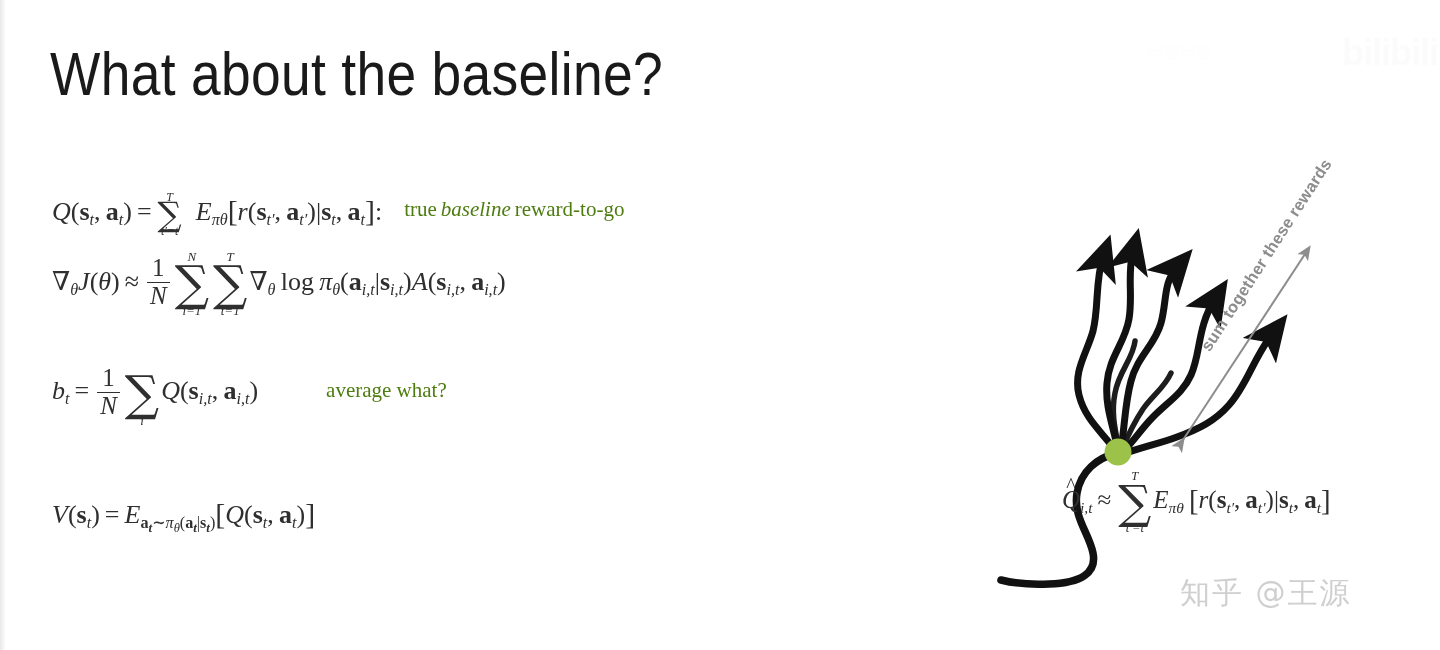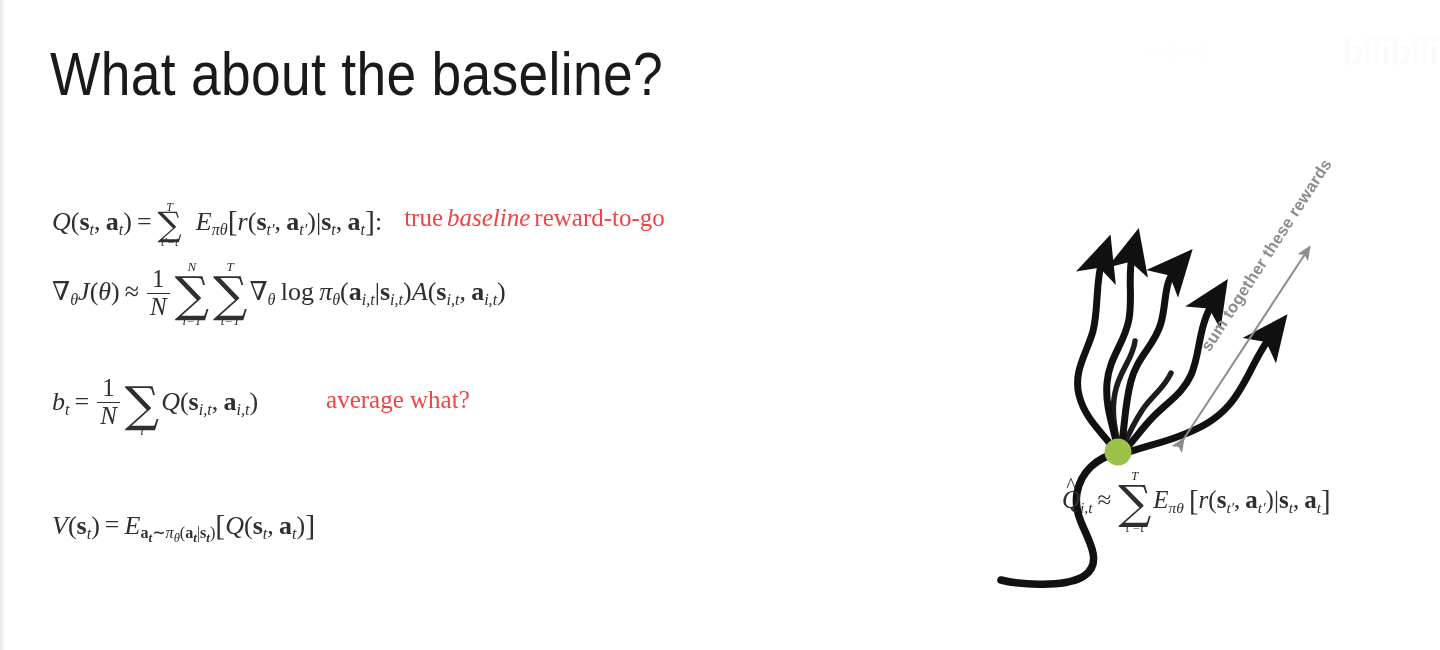--- a/index.html
+++ b/index.html
@@ -45,21 +45,21 @@
     position: absolute;
     left: 52px;
     top: 196px;
     width: 900px;
     color: #2b2b2b;
   }
   .eq-row {
     position: relative;
     white-space: nowrap;
   }
-  .eq-line1 { margin-top: 8px; }
+  .eq-line1 { margin-top: 0px; }
   .eq-line2 { margin-top: 22px; }
   .eq-line3 { margin-top: 42px; }
   .eq-line4 { margin-top: 72px; }
 
   
   .math {
     font-family: "Liberation Serif", "DejaVu Serif", serif;
     font-size: 26px;
     line-height: 1;
     display: inline-block;
@@ -157,23 +157,23 @@
     font-size: 0.46em;
     font-style: italic;
     white-space: nowrap;
   }
 
   .bracket { font-style: normal; font-size: 1.15em; vertical-align: -0.05em; }
   .paren   { font-style: normal; }
 
   .note-text {
     font-family: "Liberation Serif", "DejaVu Serif", serif;
-    font-size: 25px;
+    font-size: 21px;
     font-style: normal;
-    color: #ef4444;
+    color: #4d7c0f;
   }
   .note-italic { font-style: italic; }
   .note-gap { display: inline-block; width: 60px; }
   .note-gap-sm { display: inline-block; width: 14px; }
 
   
   .diagram {
     position: absolute;
     left: 985px;
     top: 195px;
@@ -343,14 +343,15 @@
     <span class="math">
       <span class="hatwrap"><span class="hat">^</span><span class="mi">Q</span></span><span class="sub">i,t</span><span class="op">≈</span><span class="bigop"><span class="lim">T</span><span class="glyph">∑</span><span class="lim">t′=t</span></span><span class="mi">E</span><span class="sub">πθ</span> <span class="bracket">[</span><span class="mi">r</span><span class="paren">(</span><span class="bvec">s</span><span class="sub">t′</span><span class="mup">,</span> <span class="bvec">a</span><span class="sub">t′</span><span class="paren">)</span><span class="mup">|</span><span class="bvec">s</span><span class="sub">t</span><span class="mup">,</span> <span class="bvec">a</span><span class="sub">t</span><span class="bracket">]</span>
     </span>
   </div>
 
   <div class="wm-bilibili">
     <span class="wm-small">哔哩哔哩</span>
     <span class="wm-logo">bilibili</span>
   </div>
 
+  <div class="wm-zhihu">知乎 @王源</div>
 
 </div>
 
 </body></html>

